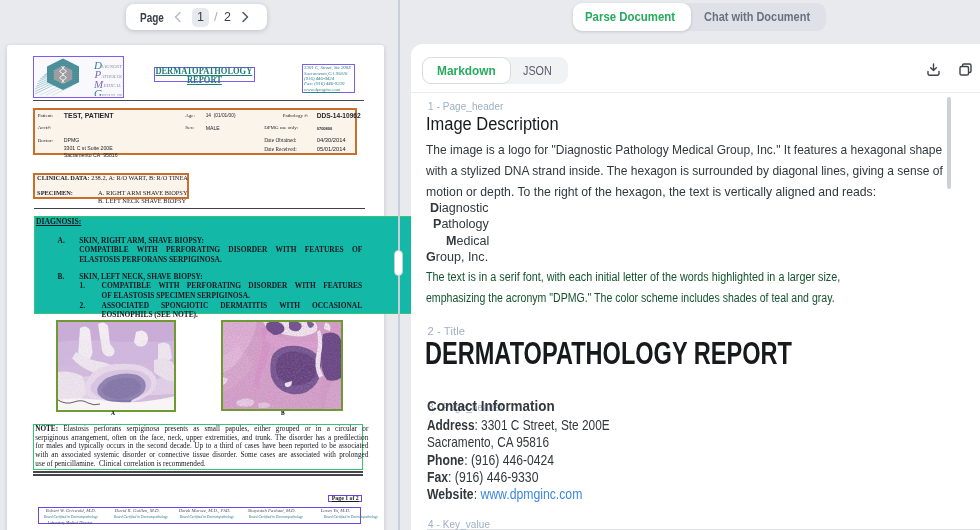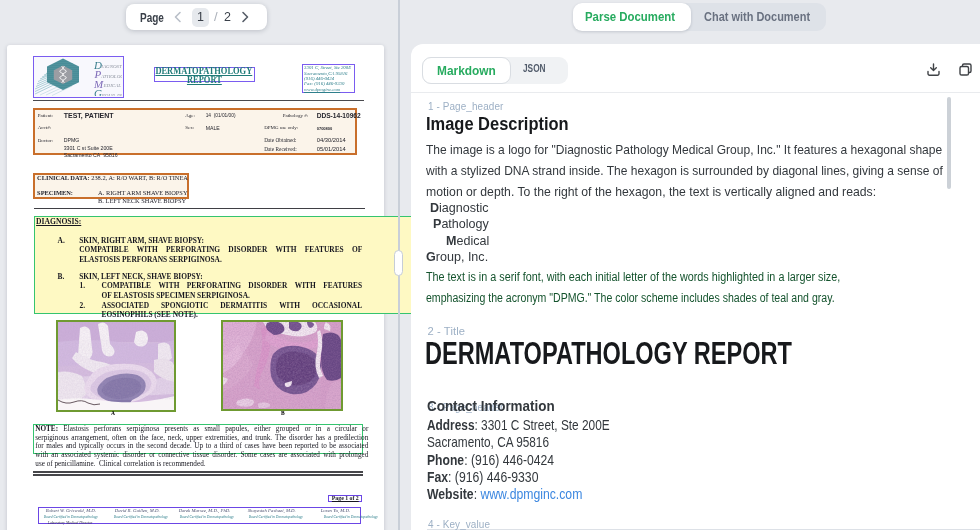--- a/index.html
+++ b/index.html
@@ -98,21 +98,21 @@
 
   <div class="abs doc-serif" style="left:26.1px;top:127.6px;width:155.7px;height:26px;border:2px solid #c96f2b;background:#fbf4ea;font-size:6.4px;color:#1d1d28;">
     <span class="abs nw" style="left:2px;top:-1px;"><b>CLINICAL DATA:</b> 238.2, A: R/O WART, B: R/O TINEA</span>
     <span class="abs nw" style="left:2px;top:14.5px;"><b>SPECIMEN:</b></span>
     <span class="abs nw" style="left:63px;top:14.5px;">A. RIGHT ARM SHAVE BIOPSY</span>
     <span class="abs nw" style="left:63px;top:22.3px;">B. LEFT NECK SHAVE BIOPSY</span>
   </div>
 
   <div class="abs" style="left:26.6px;top:162.8px;width:331.5px;height:1.6px;background:#3f3f44;"></div>
 
-  <div class="abs doc-serif" style="left:26.6px;top:170.5px;width:398px;height:98.1px;border:1.5px solid #35c46f;background:#fef9c3;font-size:7.4px;font-weight:bold;color:#16161f;">
+  <div class="abs doc-serif" style="left:26.6px;top:170.5px;width:398px;height:98.1px;border:1.5px solid #35c46f;background:#14b8a6;font-size:7.4px;font-weight:bold;color:#16161f;">
     <span class="abs nw" style="left:1.5px;top:0.5px;font-size:7.6px;text-decoration:underline;">DIAGNOSIS:</span>
     <span class="abs" style="left:23px;top:19px;">A.</span>
     <span class="abs nw" style="left:44.6px;top:19px;">SKIN, RIGHT ARM, SHAVE BIOPSY:</span>
     <div class="abs" style="left:44.6px;top:28.6px;width:283px;text-align:justify;text-align-last:justify;">COMPATIBLE&nbsp;WITH&nbsp;PERFORATING&nbsp;DISORDER&nbsp;WITH&nbsp;FEATURES&nbsp;OF</div>
     <span class="abs nw" style="left:44.6px;top:38.2px;">ELASTOSIS PERFORANS SERPIGINOSA.</span>
     <span class="abs" style="left:23px;top:55px;">B.</span>
     <span class="abs nw" style="left:44.6px;top:55px;">SKIN, LEFT NECK, SHAVE BIOPSY:</span>
     <span class="abs" style="left:45px;top:64.8px;">1.</span>
     <div class="abs" style="left:67px;top:64.8px;width:260.5px;text-align:justify;text-align-last:justify;">COMPATIBLE&nbsp;WITH&nbsp;PERFORATING&nbsp;DISORDER&nbsp;WITH&nbsp;FEATURES</div>
     <span class="abs nw" style="left:67px;top:74.4px;">OF ELASTOSIS SPECIMEN SERPIGINOSA.</span>
@@ -197,21 +197,21 @@
 
       <path d="M16,78 Q24,75 30,78 Q33,81 28,84 Q20,86 14,83 Q12,80 16,78 Z" fill="#e8cce3"></path>
       <path d="M36,81 Q42,79 47,82 Q48,85 43,86 L36,86 Q34,83 36,81 Z" fill="#e4c4de"></path>
       <rect x="0" y="0" width="118" height="87.5" filter="url(#spB)" opacity="0.45"></rect>
       <rect x="0" y="14" width="98" height="73" filter="url(#spB2)" opacity="0.25"></rect>
     </svg>
   </div>
   <span class="abs doc-serif" style="left:104px;top:364.5px;font-size:5.5px;font-weight:bold;">A</span>
   <span class="abs doc-serif" style="left:274px;top:364.5px;font-size:5.5px;font-weight:bold;">B</span>
 
-  <div class="abs doc-serif" style="left:25.8px;top:378.5px;width:330.5px;height:30px;border:1.5px solid #35c46f;font-size:7.2px;line-height:8.65px;color:#16161f;">
+  <div class="abs doc-serif" style="left:25.8px;top:378.5px;width:330.5px;height:46px;border:1.5px solid #35c46f;font-size:7.2px;line-height:8.65px;color:#16161f;">
     <div style="width:333px;margin:0.5px 0 0 1.5px;">
       <div style="text-align:justify;text-align-last:justify;white-space:nowrap;"><b>NOTE:</b>&nbsp;Elastosis&nbsp;perforans&nbsp;serpiginosa&nbsp;presents&nbsp;as&nbsp;small&nbsp;papules,&nbsp;either&nbsp;grouped&nbsp;or&nbsp;in&nbsp;a&nbsp;circular&nbsp;or</div>
       <div style="text-align:justify;text-align-last:justify;">serpiginous&nbsp;arrangement,&nbsp;often&nbsp;on&nbsp;the&nbsp;face,&nbsp;neck,&nbsp;upper&nbsp;extremities,&nbsp;and&nbsp;trunk.&nbsp;The&nbsp;disorder&nbsp;has&nbsp;a&nbsp;predilection</div>
       <div style="text-align:justify;text-align-last:justify;">for&nbsp;males&nbsp;and&nbsp;typically&nbsp;occurs&nbsp;in&nbsp;the&nbsp;second&nbsp;decade.&nbsp;Up&nbsp;to&nbsp;a&nbsp;third&nbsp;of&nbsp;cases&nbsp;have&nbsp;been&nbsp;reported&nbsp;to&nbsp;be&nbsp;associated</div>
       <div style="text-align:justify;text-align-last:justify;">with&nbsp;an&nbsp;associated&nbsp;systemic&nbsp;disorder&nbsp;or&nbsp;connective&nbsp;tissue&nbsp;disorder.&nbsp;Some&nbsp;cases&nbsp;are&nbsp;associated&nbsp;with&nbsp;prolonged</div>
       <div>use of penicillamine.&nbsp;&nbsp;Clinical correlation is recommended.</div>
     </div>
   </div>
 
   <div class="abs" style="left:26px;top:426.4px;width:330px;height:1.6px;background:#46464a;"></div>
@@ -252,37 +252,37 @@
 
 <div class="abs" style="left:573px;top:2.5px;width:253px;height:28.5px;background:#dee2e8;border-radius:9px;"></div>
 <div class="abs" style="left:573px;top:2.5px;width:117.5px;height:28.5px;background:#fff;border-radius:9px;box-shadow:0 1px 3px rgba(30,40,60,.18);"></div>
 <div class="abs nw" style="left:585px;top:9px;font-size:13.2px;font-weight:bold;color:#27ab5f;"><span class="sx" style="transform:scaleX(0.865);">Parse Document</span></div>
 <div class="abs nw" style="left:704px;top:9px;font-size:13.2px;font-weight:bold;color:#697180;"><span class="sx" style="transform:scaleX(0.832);">Chat with Document</span></div>
 <div id="card"></div>
 
 <div class="abs" style="left:421.5px;top:57px;width:146px;height:26.5px;background:#f0f2f4;border-radius:9px;"></div>
 <div class="abs" style="left:421.5px;top:57px;width:89px;height:26.5px;background:#fff;border:1px solid #d9dde2;border-radius:9px;"></div>
 <div class="abs nw" style="left:437px;top:63px;font-size:13px;font-weight:bold;color:#27ab5f;"><span class="sx" style="transform:scaleX(0.915);">Markdown</span></div>
-<div class="abs nw" style="left:523px;top:63px;font-size:10px;font-weight:bold;color:#525c6b;"><span class="sx" style="transform:scaleX(0.83);">JSON</span></div>
+<div class="abs nw" style="left:523px;top:63px;font-size:13px;font-weight:normal;color:#525c6b;"><span class="sx" style="transform:scaleX(0.83);">JSON</span></div>
 
 <svg class="abs" style="left:926px;top:62px;" width="15" height="15" viewBox="0 0 15 15" fill="none" stroke="#3f4246" stroke-width="1.4" stroke-linecap="round" stroke-linejoin="round">
     <path d="M7.5 2 v6.2 M4.7 5.8 L7.5 8.5 L10.3 5.8"></path>
     <path d="M2 9.5 v2.2 a1.5 1.5 0 0 0 1.5 1.5 h8 a1.5 1.5 0 0 0 1.5-1.5 v-2.2"></path>
   </svg>
 <svg class="abs" style="left:958px;top:62px;" width="15" height="15" viewBox="0 0 15 15" fill="none" stroke="#3f4246" stroke-width="1.4" stroke-linejoin="round">
     <rect x="2" y="4.5" width="8.5" height="8.5" rx="1.6"></rect>
     <path d="M4.5 4.5 v-1 a1.5 1.5 0 0 1 1.5-1.5 h5.5 a1.5 1.5 0 0 1 1.5 1.5 v5.5 a1.5 1.5 0 0 1-1.5 1.5 h-1"></path>
   </svg>
 
 <div class="abs" style="left:411px;top:91.5px;width:569px;height:1px;background:#e9ebee;"></div>
 
 <div class="abs" style="left:947px;top:97px;width:4px;height:92px;background:#ccd1d7;border-radius:2px;"></div>
 
 <div class="lbl" style="left:427.5px;top:100px;text-decoration:underline;"><span class="sx" style="transform:scaleX(0.89);">1 - Page_header</span></div>
-<div class="abs nw" style="left:425.5px;top:114px;font-size:17.5px;font-weight:bold;color:#17191c;"><span class="sx" style="transform:scaleX(0.94);">Image Description</span></div>
+<div class="abs nw" style="left:425.5px;top:114px;font-size:17.5px;font-weight:normal;color:#17191c;"><span class="sx" style="transform:scaleX(0.94);">Image Description</span></div>
 <div class="abs" style="left:426px;top:139px;font-size:13.5px;color:#33383d;line-height:21.2px;">
 <div class="nw"><span class="sx" style="transform:scaleX(0.89);">The image is a logo for "Diagnostic Pathology Medical Group, Inc." It features a hexagonal shape</span></div>
 <div class="nw"><span class="sx" style="transform:scaleX(0.89);">with a stylized DNA strand inside. The hexagon is surrounded by diagonal lines, giving a sense of</span></div>
 <div class="nw"><span class="sx" style="transform:scaleX(0.905);">motion or depth. To the right of the hexagon, the text is vertically aligned and reads:</span></div>
 </div>
 <div class="abs" style="left:426px;top:200px;font-size:13.5px;color:#33383d;line-height:16.4px;text-align:right;">
 <div class="nw"><span class="sx" style="transform:scaleX(0.93);"><b>D</b>iagnostic</span></div>
 <div class="nw"><span class="sx" style="transform:scaleX(0.93);"><b>P</b>athology</span></div>
 <div class="nw"><span class="sx" style="transform:scaleX(0.93);"><b>M</b>edical</span></div>
 <div class="nw"><span class="sx" style="transform:scaleX(0.93);"><b>G</b>roup, Inc.</span></div>

